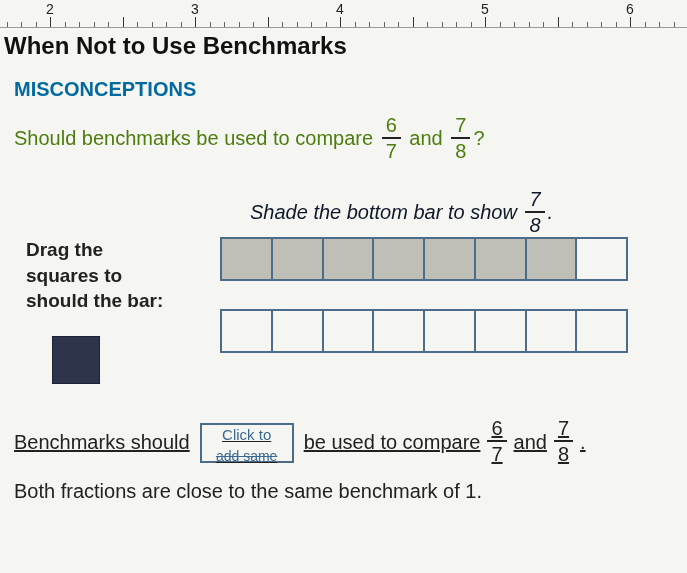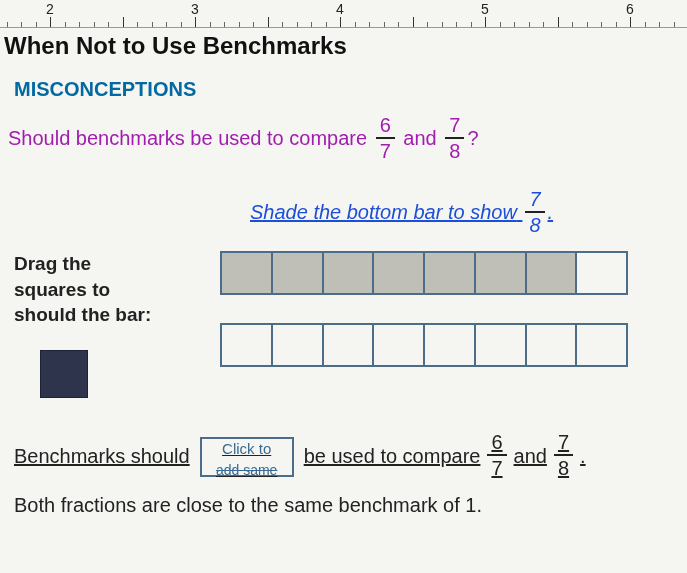--- a/index.html
+++ b/index.html
@@ -41,39 +41,37 @@
       padding-left: 4px;
     }
     .subheading {
       font-size: 20px;
       font-weight: bold;
       color: #0369a1;
       margin: 0 0 16px 14px;
     }
     .bodytext {
       font-size: 20px;
-      color: #a21caf;
-      margin-left: 8px;
+      color: #4d7c0f;
+      margin-left: 14px;
     }
     .question { margin-bottom: 28px; }
     .instruction {
       font-style: italic;
       font-size: 20px;
       margin-left: 250px;
-      margin-bottom: 14px;
-      color:#1d4ed8;
-      text-decoration:underline;
+      color:#0f172a;
     }
     .row {
       display: flex;
       align-items: flex-start;
     }
     .leftcol {
       width: 220px;
-      padding-left: 14px;
+      padding-left: 26px;
     }
     .drag-label {
       font-size: 19px;
       font-weight: bold;
       color: #222;
       line-height: 1.35;
     }
     .square {
       width: 48px;
       height: 48px;

